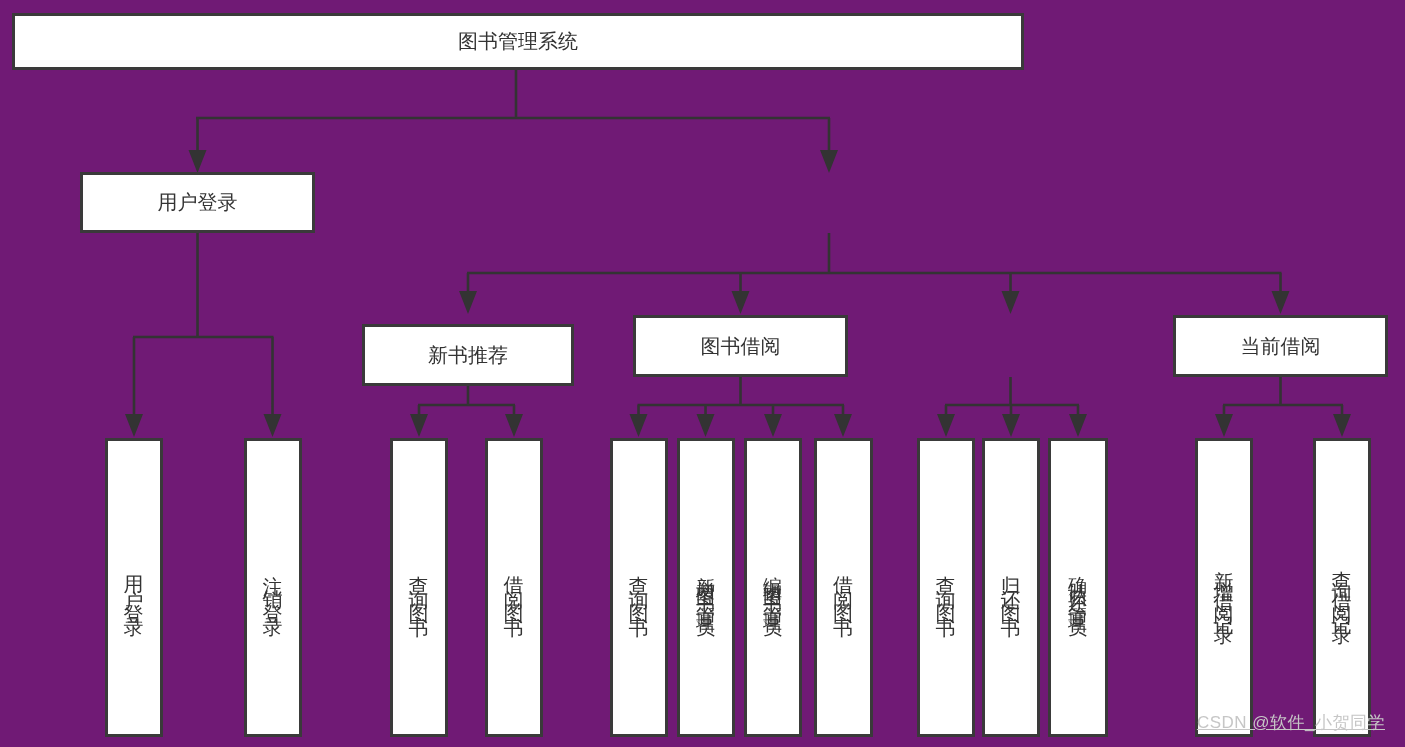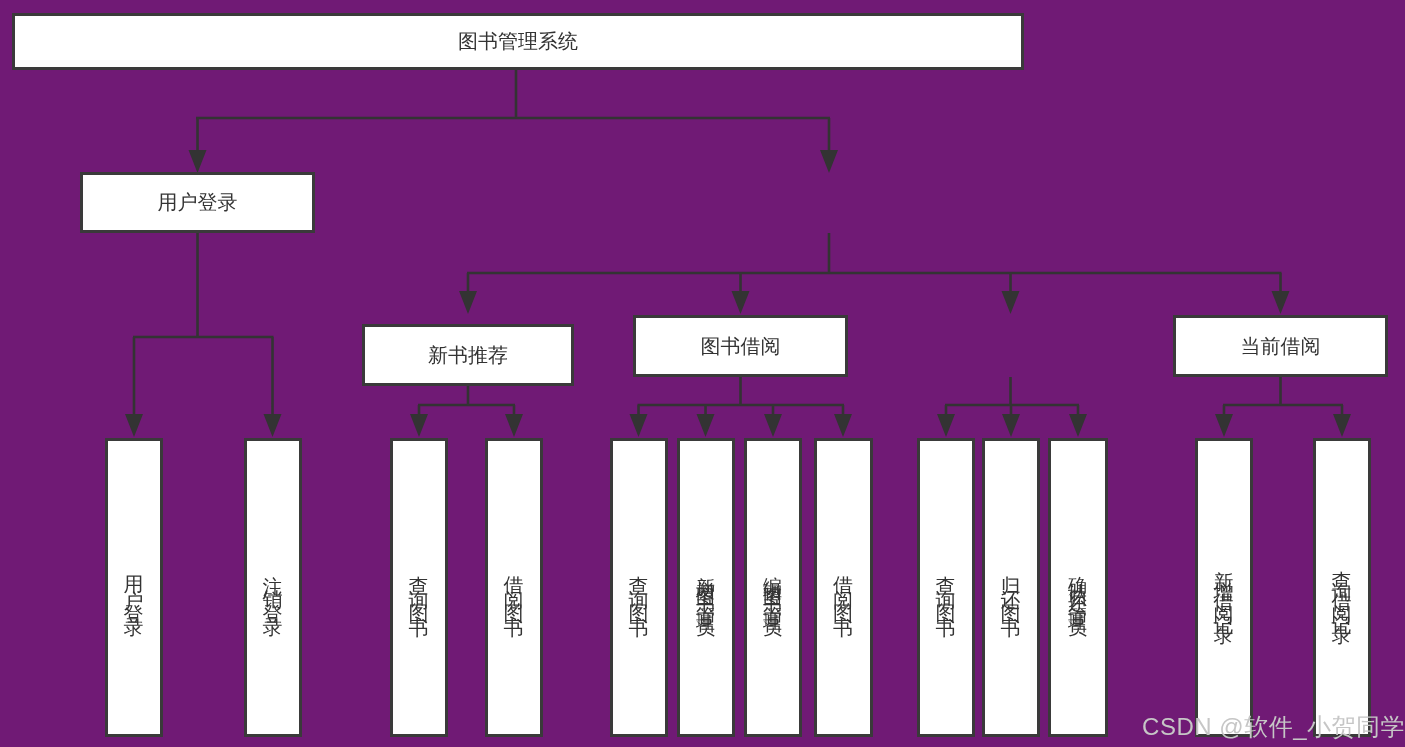--- a/index.html
+++ b/index.html
@@ -13,22 +13,22 @@
     border:3px solid #3a3a3a; display:flex; align-items:center; justify-content:center;
     color:#333333; font-size:20px; z-index:2; white-space:nowrap;
   }
   .vtext {
     writing-mode:vertical-rl; text-orientation:mixed;
     letter-spacing:14px; line-height:1; white-space:nowrap;
   }
   .vtext.mid { letter-spacing:11px; }
   .vtext.tight { letter-spacing:6px; font-size:19px; }
   #watermark {
-    position:absolute; right:0; top:711px; z-index:3;
-    color:#c6c6c6; font-size:24px; letter-spacing:0.5px;
+    position:absolute; right:20px; top:711px; z-index:3;
+    color:#c6c6c6; font-size:17px; letter-spacing:0.5px;text-decoration:underline;
   }
 </style>
 </head>
 <body>
 
 <div id="stage">
 
   <svg id="connectors" viewBox="0 0 1405 747" xmlns="http://www.w3.org/2000/svg">
     <path fill="none" stroke="#333333" stroke-width="2.6" d="
       M516 69 V119

